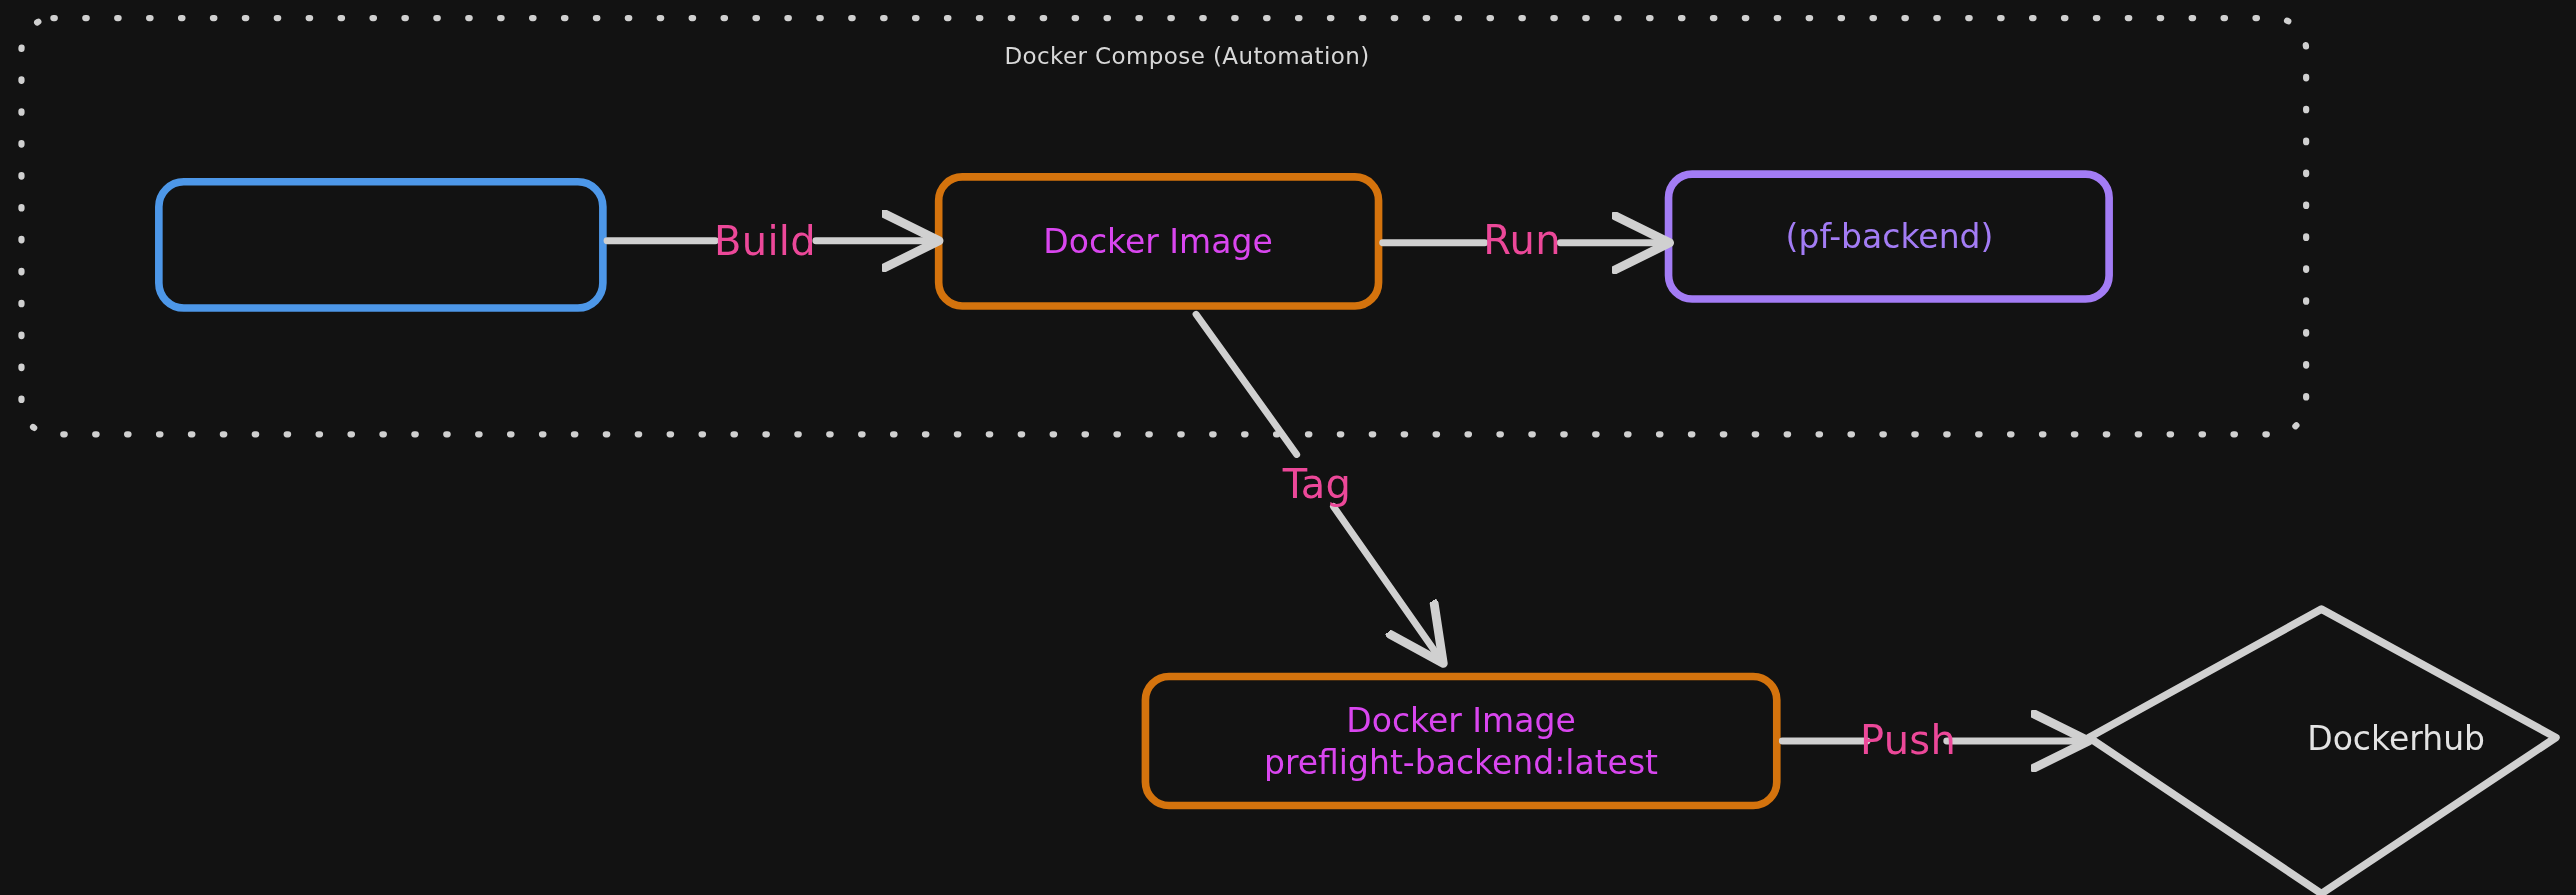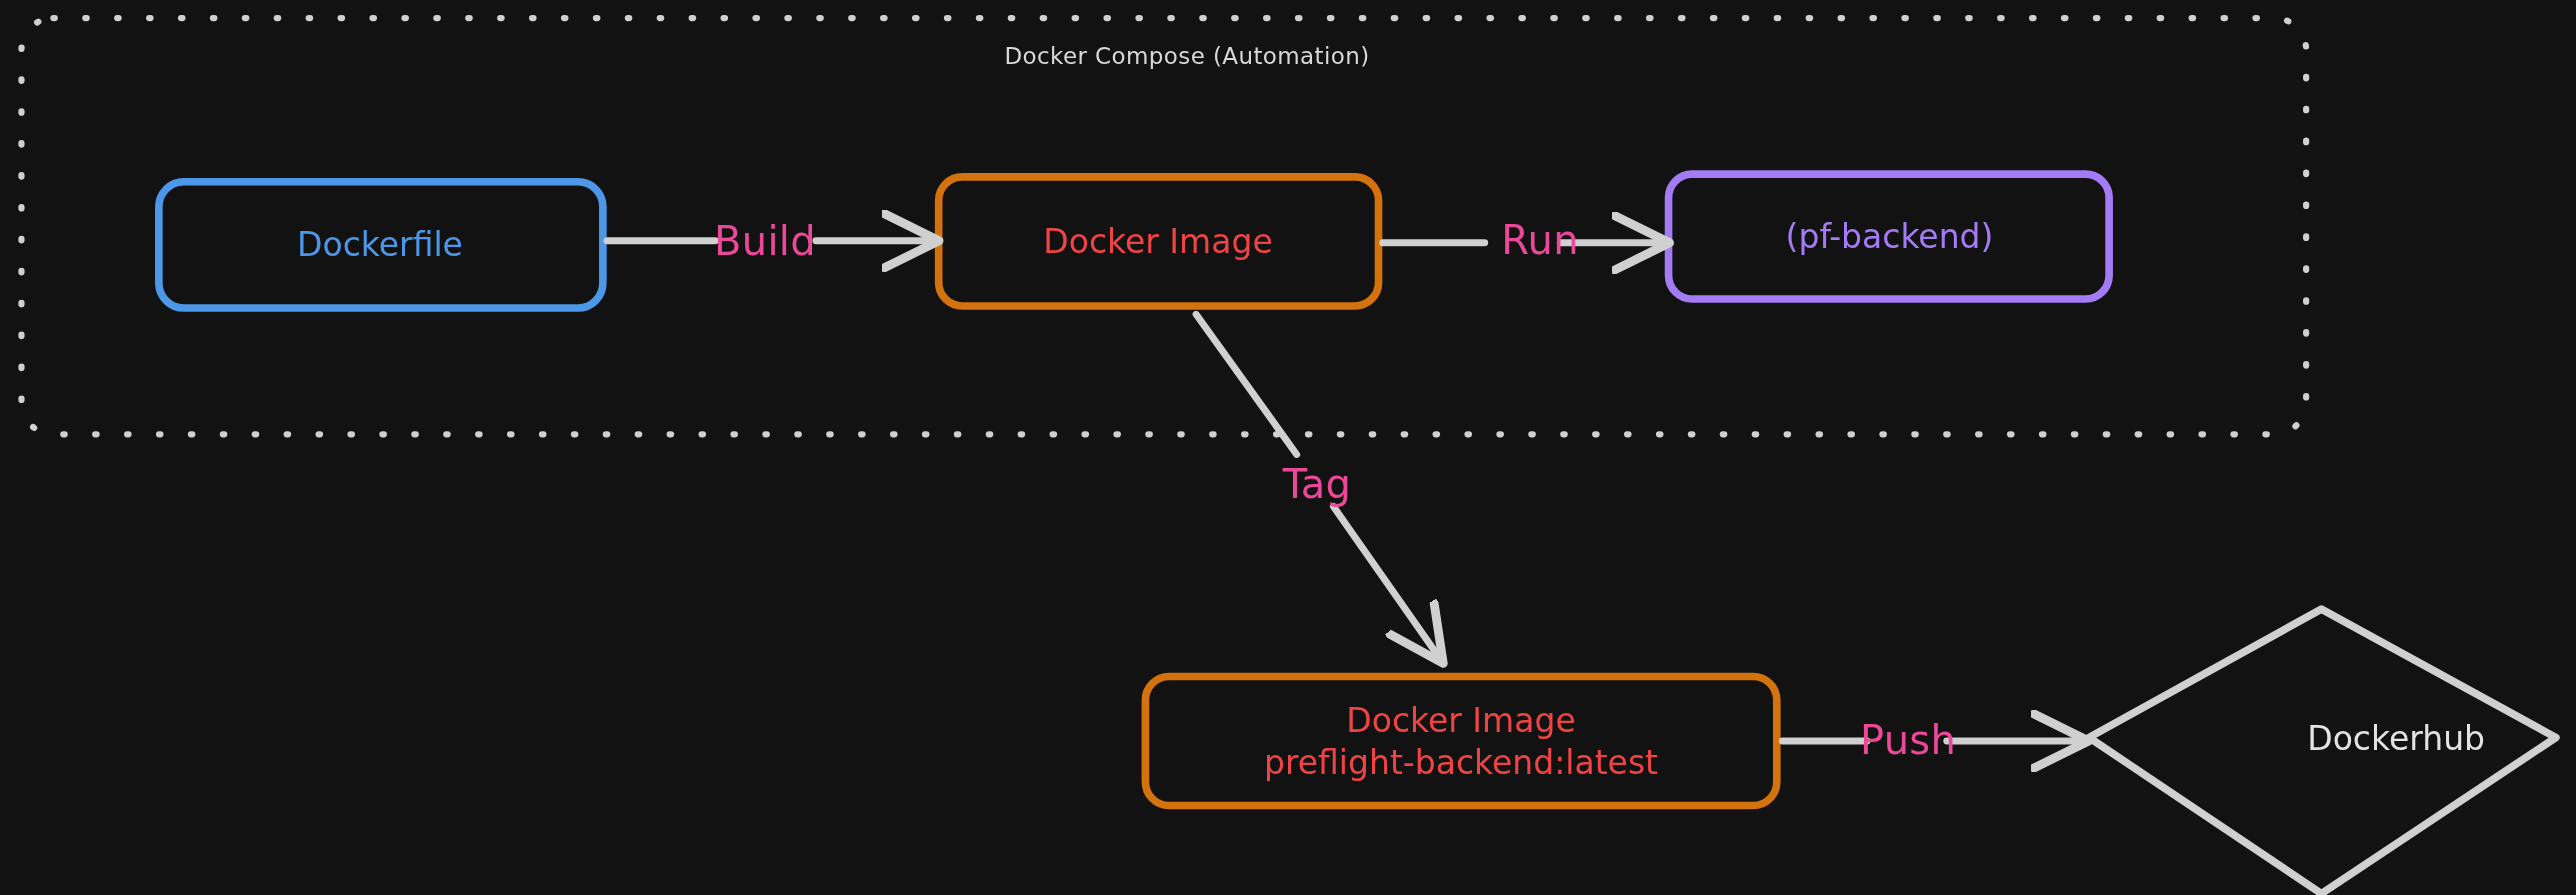--- a/index.html
+++ b/index.html
@@ -50,21 +50,21 @@
   .group-title {
     position: absolute;
     transform: translate(-50%, -50%);
     color: #d8d8d8;
     font-size: 23px;
     white-space: nowrap;
     letter-spacing: 0.4px;
   }
 
   .txt-blue   { color: #4d97e8; }
-  .txt-orange { color: #ef4444; align-items: center; }
+  .txt-orange { color: #d946ef; align-items: center; }
   .txt-purple { color: #a37cf5; }
   .txt-white  { color: #e3e3e3; align-items: flex-end; }
 
   .lbl-48 { font-size: 33px; }
 </style>
 </head>
 <body>
 
 <div id="stage">
 
@@ -96,43 +96,40 @@
 
     <line x1="1723" y1="453" x2="1868" y2="655" stroke="#d0d0d0" stroke-width="10" stroke-linecap="round"></line>
     <line x1="1921" y1="730" x2="2075" y2="950" stroke="#d0d0d0" stroke-width="10" stroke-linecap="round" marker-end="url(#arrowhead)"></line>
 
     <line x1="2568" y1="1068" x2="2690" y2="1068" stroke="#d0d0d0" stroke-width="10" stroke-linecap="round"></line>
     <line x1="2805" y1="1068" x2="3002" y2="1068" stroke="#d0d0d0" stroke-width="10" stroke-linecap="round" marker-end="url(#arrowhead)"></line>
   </svg>
 
   <div class="group-title" style="left:1187px; top:56px;">Docker Compose (Automation)</div>
 
-  <div class="node-label txt-blue lbl-48" style="left:158px; top:182px; width:444px; height:126px;">
-    <span class="ln">Dockerfile</span>
-  </div>
 
   <div class="node-label txt-orange lbl-48" style="left:938px; top:177px; width:440px; height:129px;">
     <span class="ln">Docker Image</span>
   </div>
 
   <div class="node-label txt-purple lbl-48" style="left:1669px; top:174px; width:441px; height:125px;">
     <span class="ln">(pf-backend)</span>
   </div>
 
   <div class="node-label txt-orange lbl-48" style="left:1145px; top:677px; width:632px; height:129px;">
     <span class="ln">Docker Image</span>
     <span class="ln">preflight-backend:latest</span>
   </div>
 
   <div class="node-label txt-white lbl-48" style="left:2159px; top:687px; width:326px; height:104px;">
     <span class="ln">Dockerhub</span>
   </div>
 
   <div class="edge-label" style="left:765px; top:241px;">Build</div>
 
-  <div class="edge-label" style="left:1522px; top:240px;margin-left:18px;">Run</div>
+  <div class="edge-label" style="left:1522px; top:240px;">Run</div>
 
   <div class="edge-label" style="left:1317px; top:484px;text-align:center;">Tag</div>
 
   <div class="edge-label" style="left:1908px; top:740px;">Push</div>
 
 </div>
 
 
 </body></html>

